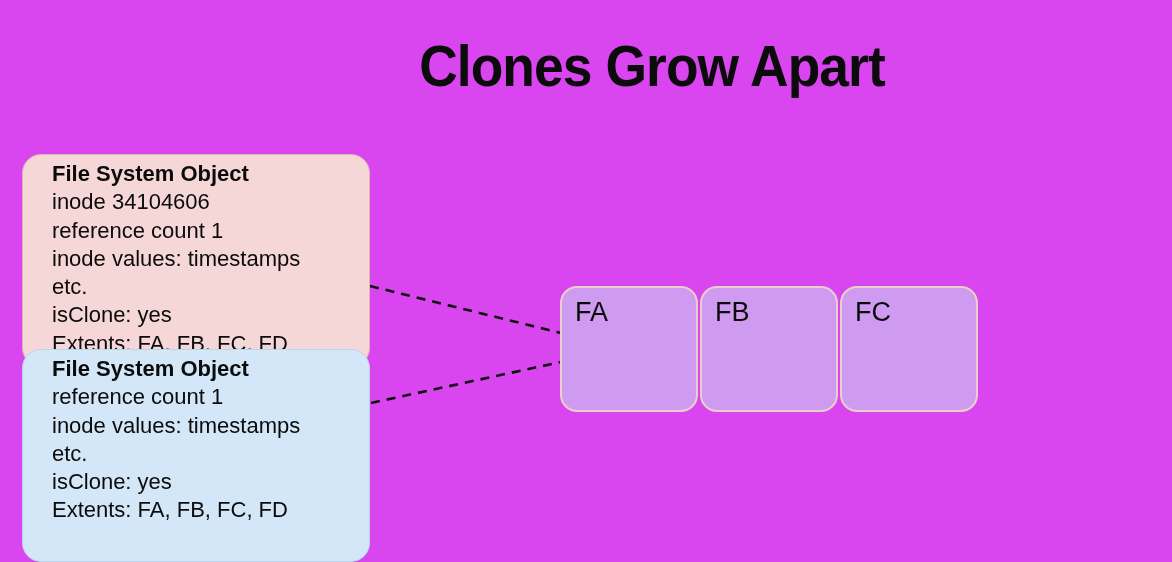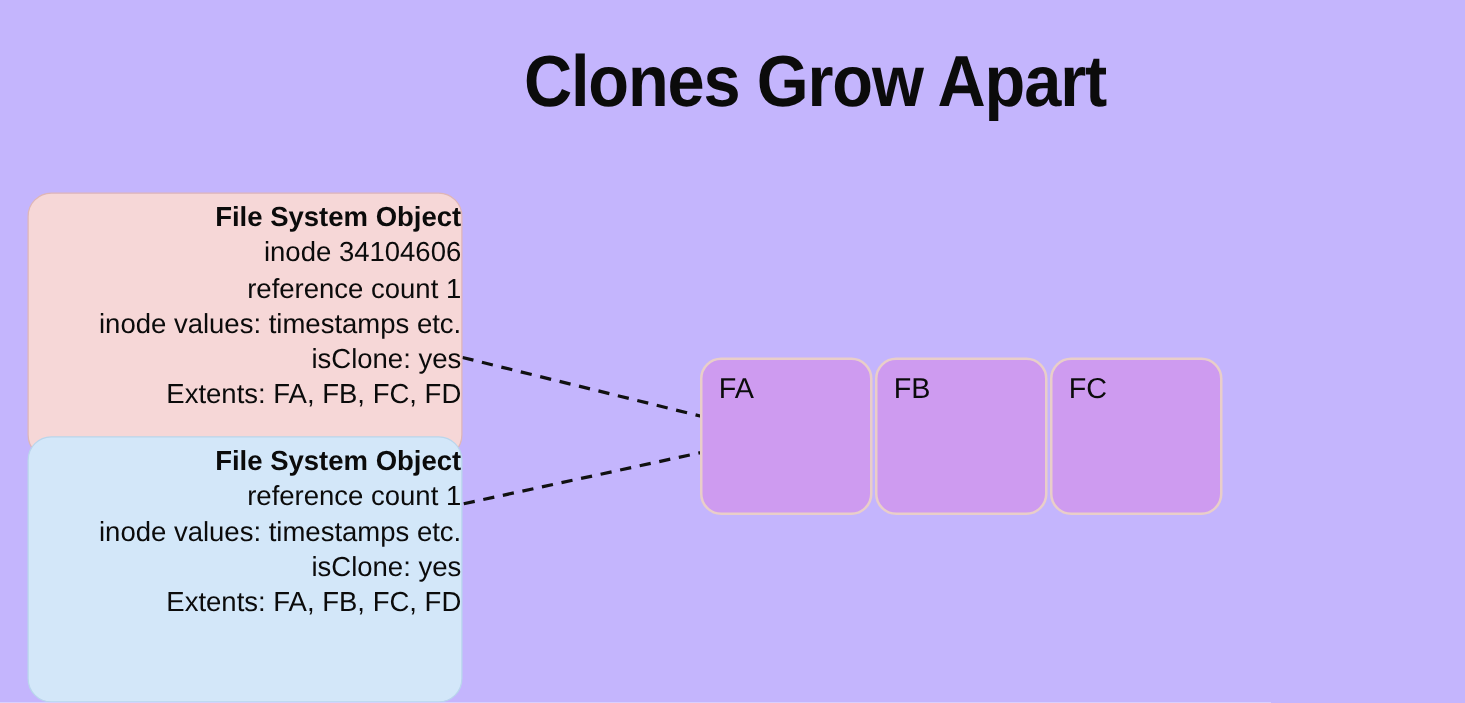--- a/index.html
+++ b/index.html
@@ -27,54 +27,53 @@
     line-height: 1.1;
   }
   .fso-box {
     position: absolute;
     left: 22px;
     width: 348px;
     height: 213px;
     box-sizing: border-box;
     border-radius: 19px;
     border: 1.5px solid;
-    padding: 5px 0;
+    padding: 5px 29px;
     color: #0b0b0b;
     font-size: 22px;
     line-height: 28.3px;
     overflow: hidden;
-    text-align: right;
   }
   .fso-box .heading { font-weight: bold; }
   .fso-pink { top: 154px; }
   .fso-blue { top: 349px; }
   .extent-box {
     position: absolute;
     top: 286px;
     width: 138px;
     height: 126px;
     box-sizing: border-box;
     border-radius: 17px;
     border: 2px solid;
     padding: 9px 0 0 13px;
-    font-size: 23px;
+    font-size: 27px;
     color: #0b0b0b;
   }
   .connectors {
     position: absolute;
     top: 0; left: 0;
     width: 1172px;
     height: 562px;
     pointer-events: none;
   }
 </style>
 </head>
 <body>
 
-<div class="canvas" style="background-color: #c4b5fd;">
+<div class="canvas" style="background-color: #d946ef;">
 
   <svg class="connectors" viewBox="0 0 1172 562" xmlns="http://www.w3.org/2000/svg">
     <line x1="370" y1="286" x2="561" y2="333" stroke-width="2.6" stroke-dasharray="9 7" style="stroke: rgb(17, 17, 17);"></line>
     <line x1="371" y1="403" x2="561" y2="362" stroke-width="2.6" stroke-dasharray="9 7" style="stroke: rgb(17, 17, 17);"></line>
   </svg>
 
   <div class="title" style="color: rgb(11, 11, 11);">Clones Grow Apart</div>
 
   <div class="fso-box fso-pink" style="background-color: rgb(246, 215, 215); border-color: rgb(223, 182, 182);">
     <div class="heading">File System Object</div>

